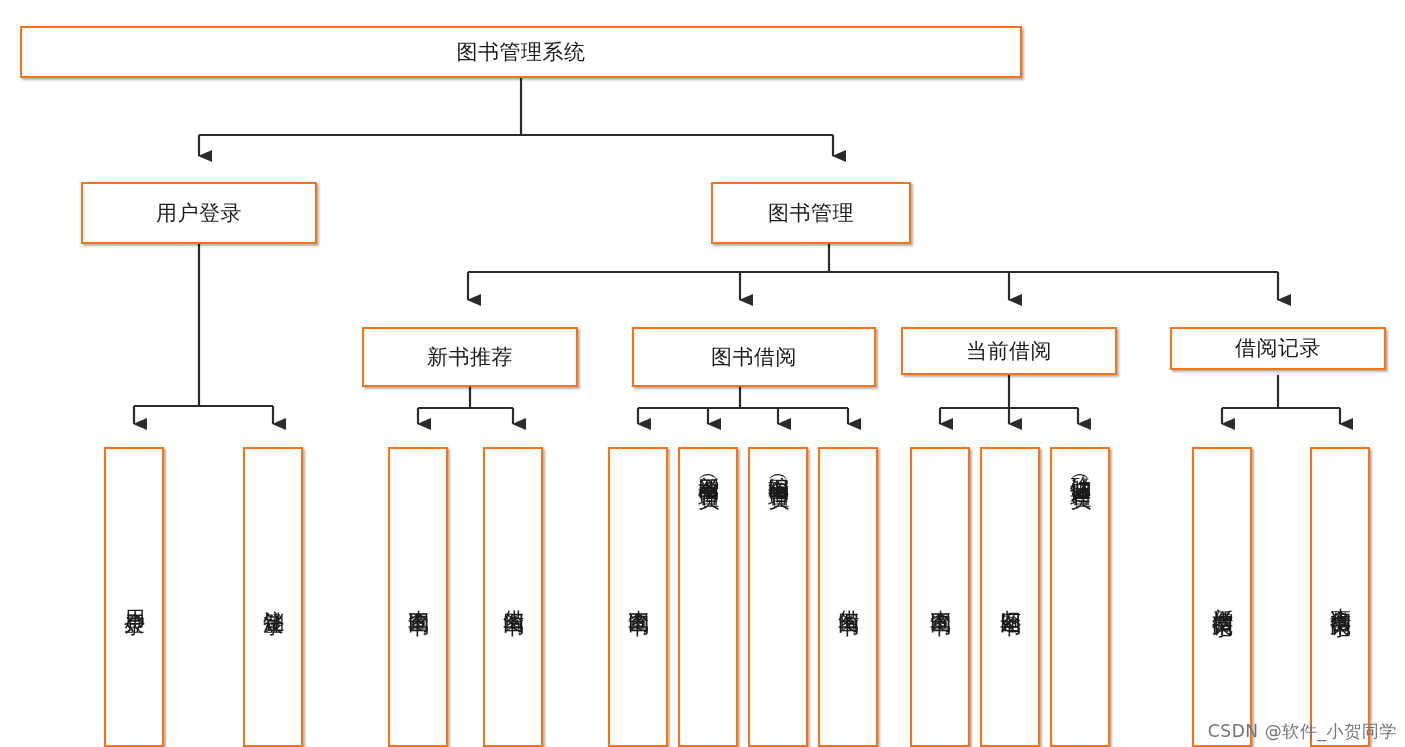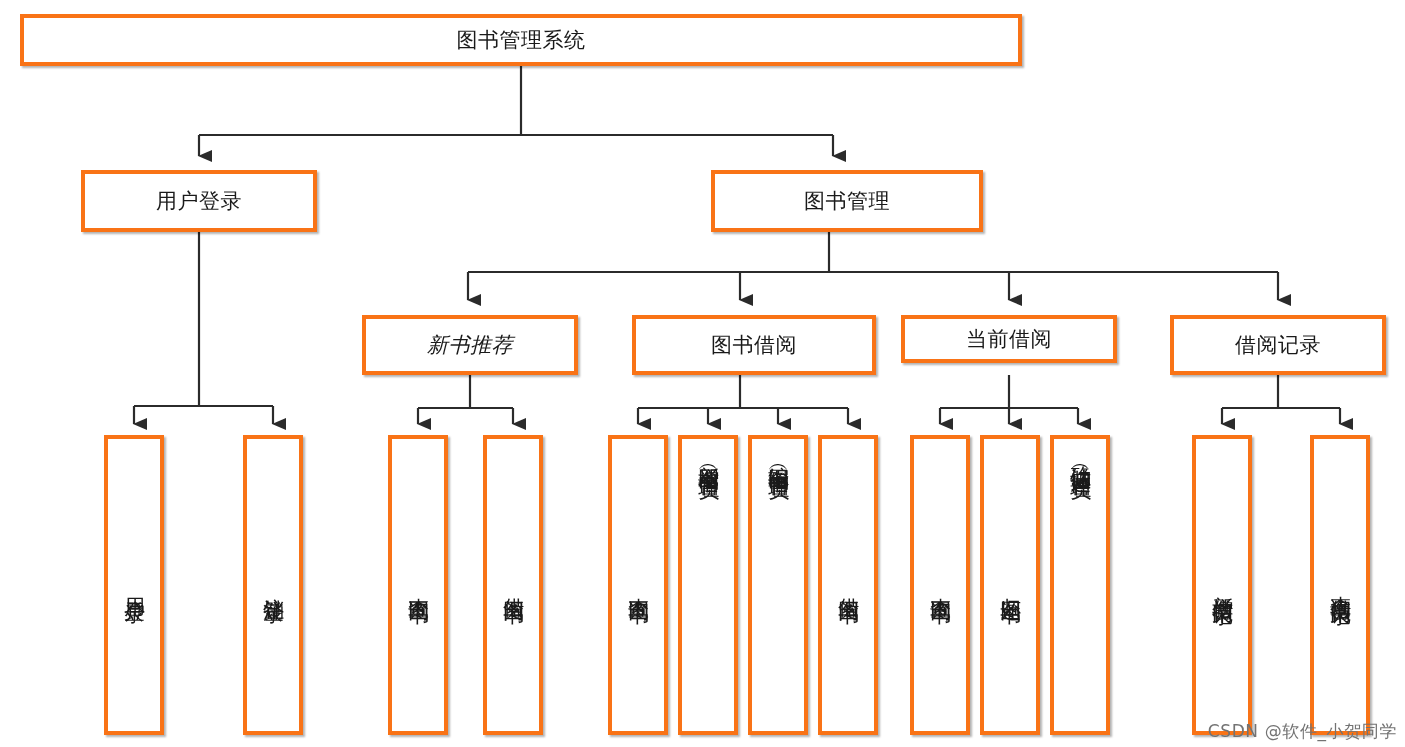--- a/index.html
+++ b/index.html
@@ -23,26 +23,27 @@
     left: 0;
     top: 0;
     width: 1405px;
     height: 747px;
     pointer-events: none;
   }
   .node {
     position: absolute;
     box-sizing: border-box;
     background: #ffffff;
-    border: 4px solid #f97316;
+    border: 2px solid #f97316;
     box-shadow: 2px 2px 2px rgba(0,0,0,0.30);
     display: flex;
     align-items: center;
     justify-content: center;
     color: #1a1a1a;
+    margin-top: 12px;
   }
   .node .label {
     font-size: 21px;
     line-height: 1.16;
     letter-spacing: 0.5px;
     white-space: nowrap;
     text-align: center;
   }
   
   .node.vert {
@@ -131,37 +132,37 @@
   </svg>
 
   <div class="node" style="left:20px; top:14px; width:1002px; height:52px;">
     <span class="label">图书管理系统</span>
   </div>
 
   <div class="node" style="left:81px; top:170px; width:236px; height:62px;">
     <span class="label">用户登录</span>
   </div>
 
-  <div class="node" style="left:711px; top:170px; width:272px; height:62px;">
+  <div class="node" style="left:711px; top:170px; width:200px; height:62px;">
     <span class="label">图书管理</span>
   </div>
 
-  <div class="node" style="left:362px; top:315px; width:216px; height:60px;font-style:italic;">
+  <div class="node" style="left:362px; top:315px; width:216px; height:60px;">
     <span class="label">新书推荐</span>
   </div>
 
   <div class="node" style="left:632px; top:315px; width:244px; height:60px;">
     <span class="label">图书借阅</span>
   </div>
 
   <div class="node" style="left:901px; top:315px; width:216px; height:48px;">
     <span class="label">当前借阅</span>
   </div>
 
-  <div class="node" style="left:1170px; top:315px; width:216px; height:60px;">
+  <div class="node" style="left:1170px; top:315px; width:216px; height:43px;">
     <span class="label">借阅记录</span>
   </div>
 
   <div class="node vert centered" style="left:104px; top:435px; width:60px; height:300px;">
     <span class="label">用户登录</span>
   </div>
   <div class="node vert centered" style="left:243px; top:435px; width:60px; height:300px;">
     <span class="label">注销登录</span>
   </div>
 

